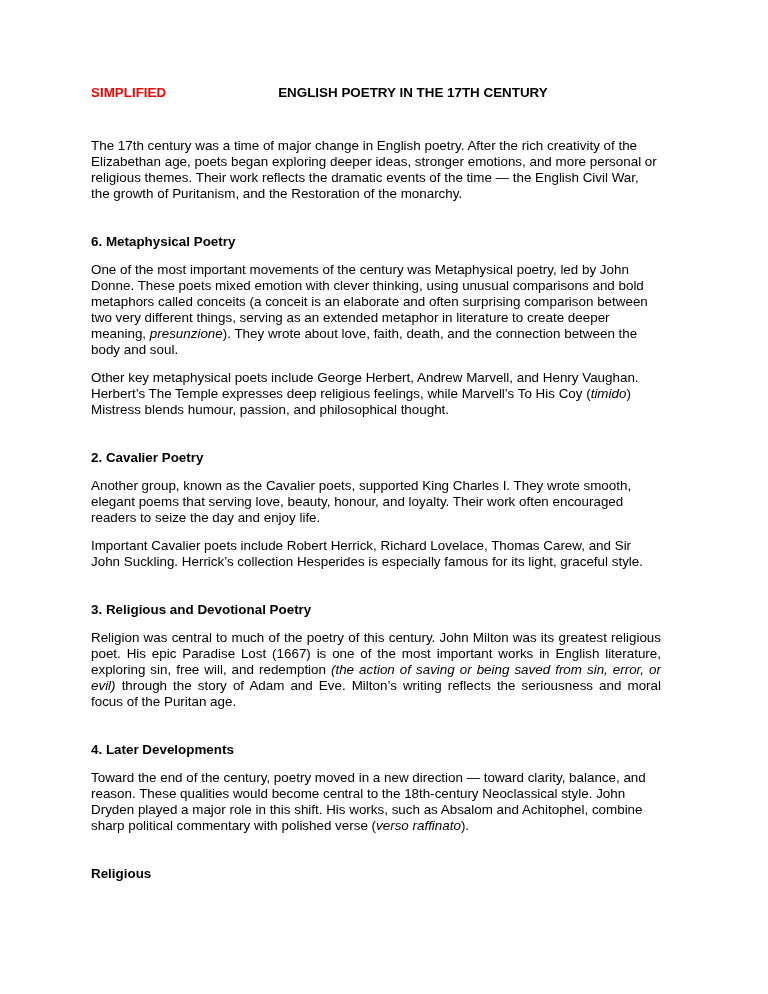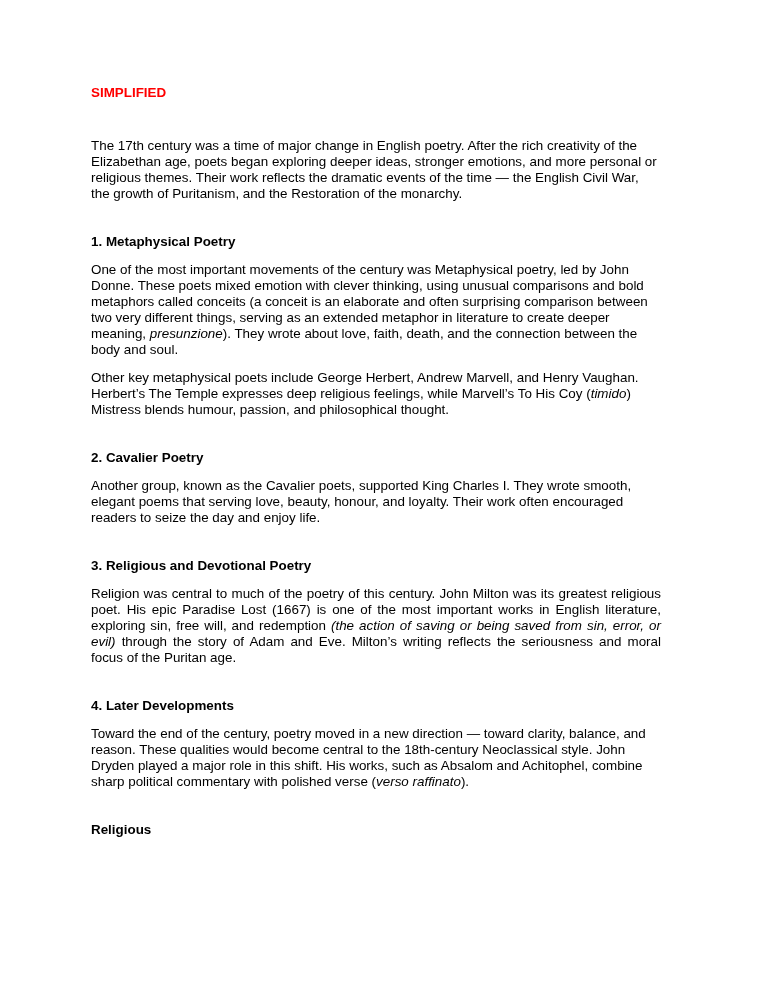--- a/index.html
+++ b/index.html
@@ -54,37 +54,39 @@
     font-style: italic;
   }
 </style>
 </head>
 <body>
 
 <div class="page">
 
   <header class="doc-header">
     <span class="doc-label">SIMPLIFIED</span>
+    <span class="doc-title">ENGLISH POETRY IN THE 17TH CENTURY</span>
   </header>
 
   <p class="para"><span>The 17th century was a time of major change in English poetry. After the rich creativity of the Elizabethan age, poets began exploring deeper ideas, stronger emotions, and more personal or religious themes. Their work reflects the dramatic events of the time — the English Civil War, the growth of Puritanism, and the Restoration of the monarchy.</span></p>
 
   <main id="sections">
   <section class="section">
-    <h2 class="heading">1. Metaphysical Poetry</h2>
+    <h2 class="heading">6. Metaphysical Poetry</h2>
     <div class="paras">
           <p class="para"><span>One of the most important movements of the century was Metaphysical poetry, led by John Donne. These poets mixed emotion with clever thinking, using unusual comparisons and bold metaphors called conceits (a conceit is an elaborate and often surprising comparison between two very different things, serving as an extended metaphor in literature to create deeper meaning, </span><span class="italic">presunzione</span><span>). They wrote about love, faith, death, and the connection between the body and soul.</span></p>
           <p class="para"><span>Other key metaphysical poets include George Herbert, Andrew Marvell, and Henry Vaughan. Herbert’s The Temple expresses deep religious feelings, while Marvell’s To His Coy (</span><span class="italic">timido</span><span>) Mistress blends humour, passion, and philosophical thought.</span></p>
         </div>
   </section>
 
   <section class="section">
     <h2 class="heading">2. Cavalier Poetry</h2>
     <div class="paras">
           <p class="para"><span>Another group, known as the Cavalier poets, supported King Charles I. They wrote smooth, elegant poems that serving love, beauty, honour, and loyalty. Their work often encouraged readers to seize the day and enjoy life.</span></p>
+          <p class="para"><span>Important Cavalier poets include Robert Herrick, Richard Lovelace, Thomas Carew, and Sir John Suckling. Herrick’s collection Hesperides is especially famous for its light, graceful style.</span></p>
         </div>
   </section>
 
   <section class="section">
     <h2 class="heading">3. Religious and Devotional Poetry</h2>
     <div class="paras">
           <p class="para justify"><span>Religion was central to much of the poetry of this century. John Milton was its greatest religious poet. His epic Paradise Lost (1667) is one of the most important works in English literature, exploring sin, free will, and redemption </span><span class="italic">(the action of saving or being saved from sin, error, or evil)</span><span> through the story of Adam and Eve. Milton’s writing reflects the seriousness and moral focus of the Puritan age.</span></p>
         </div>
   </section>
 

